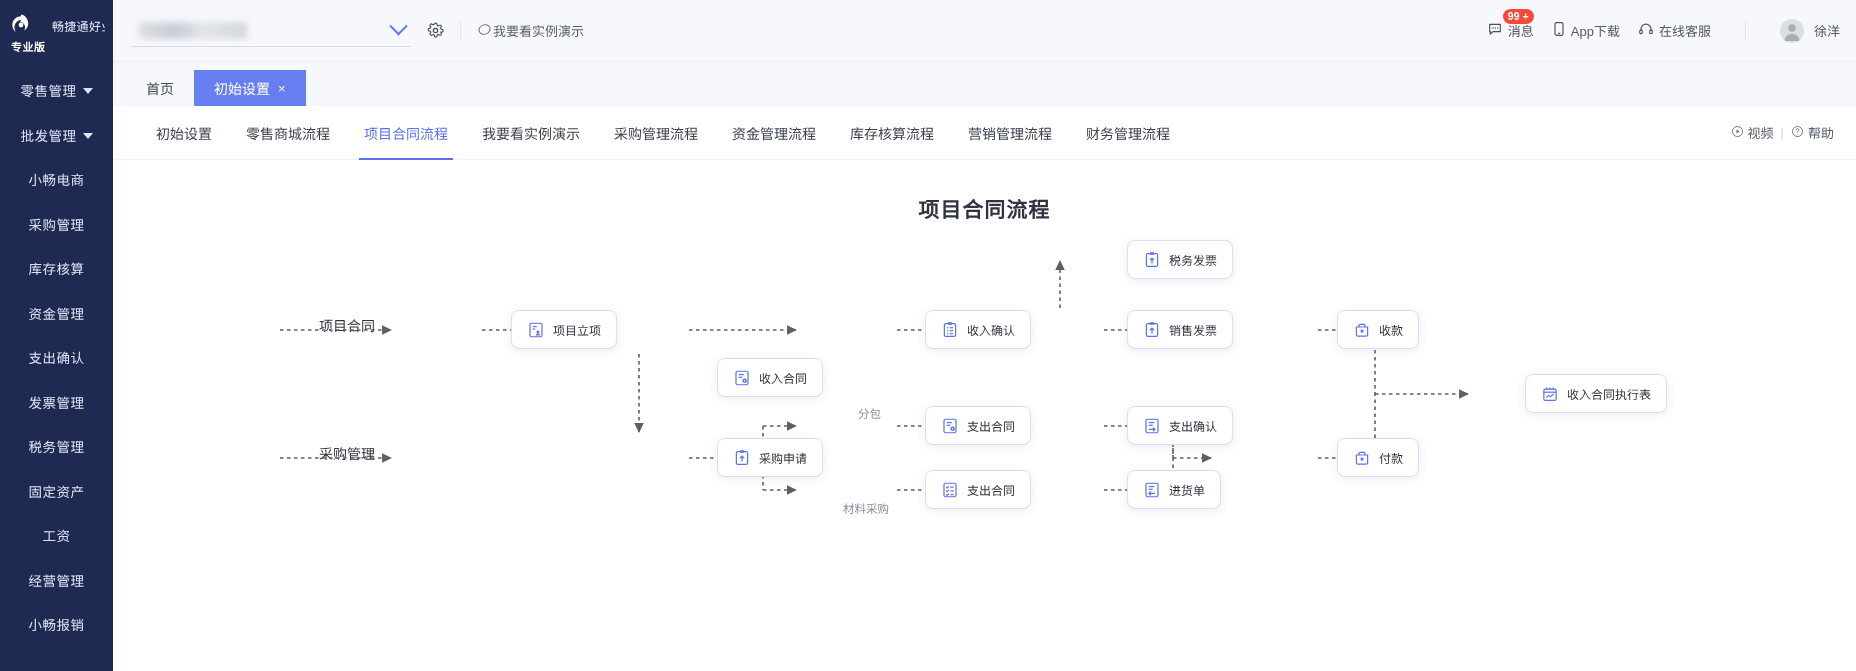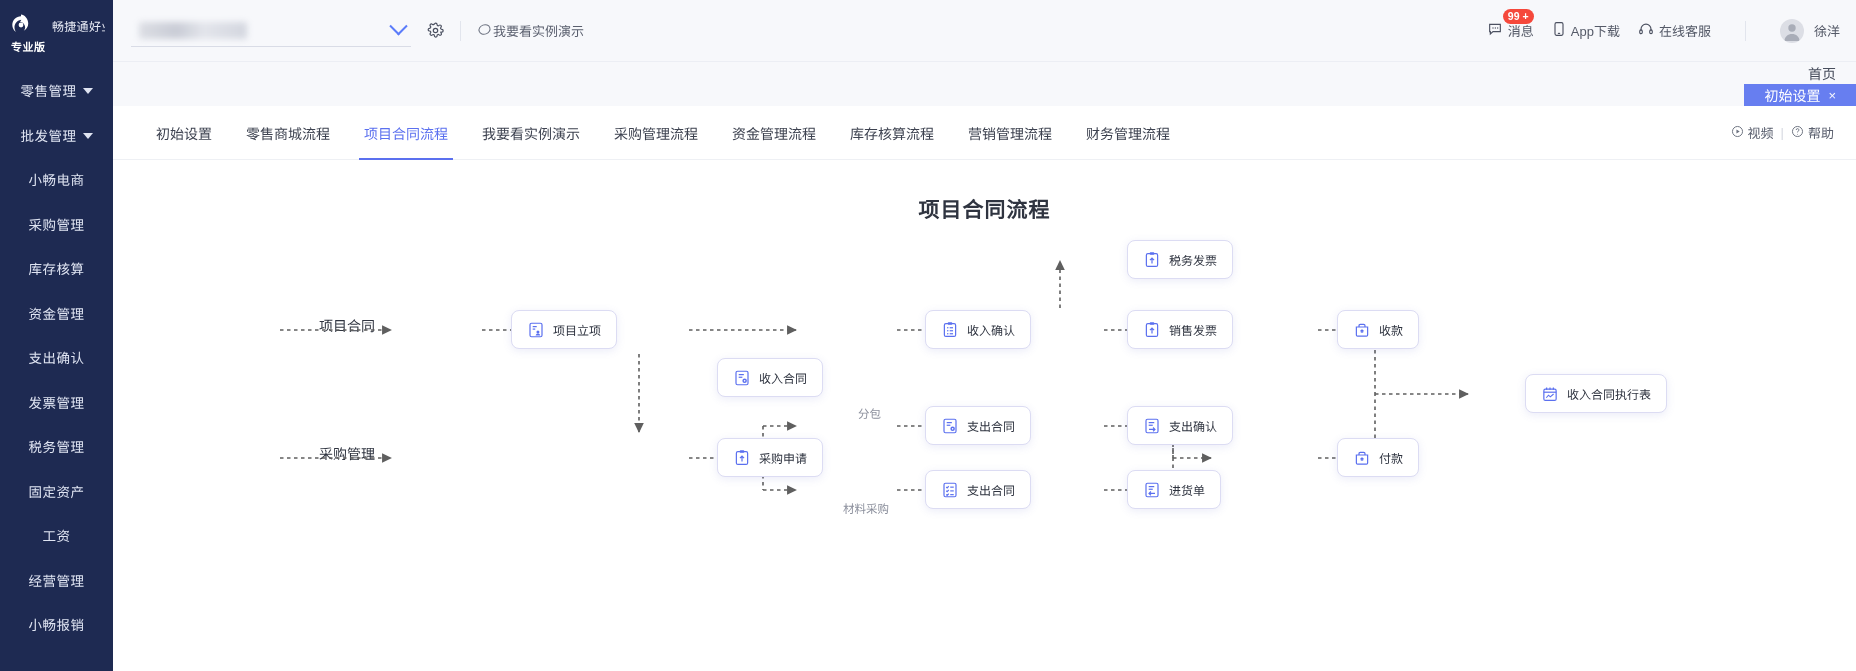--- a/index.html
+++ b/index.html
@@ -91,21 +91,21 @@
   .avatar-wrap { display: flex; align-items: center; gap: 10px; cursor: pointer; }
   .avatar {
     width: 24px; height: 24px; border-radius: 50%; background: #dcdee5;
     display: flex; align-items: center; justify-content: center; overflow: hidden;
   }
   .uname { color: #555a68; font-size: 13px; }
 
   
   .tabstrip {
     height: 44px; background: #f7f8fb; display: flex; align-items: flex-end;
-    padding-left: 13px; gap: 0; flex-direction: column;
+    padding-left: 13px; gap: 0;
   }
   .tab {
     height: 36px; padding: 0 20px; display: flex; align-items: center; gap: 8px;
     font-size: 14px; color: #474d5c; cursor: pointer; background: transparent;
   }
   .tab.active { background: #677ef0; color: #fff; }
   .tab .x { font-size: 13px; opacity: .95; }
 
   
   .content {

